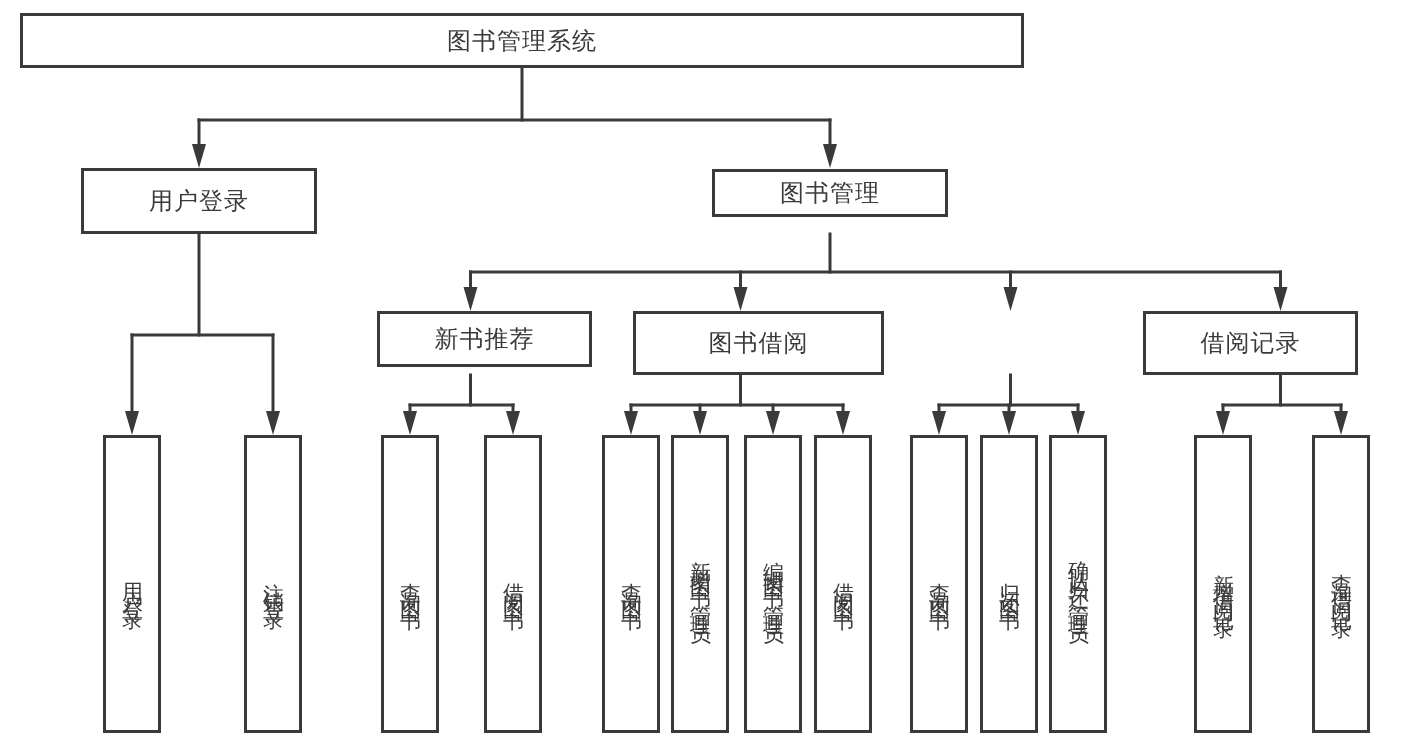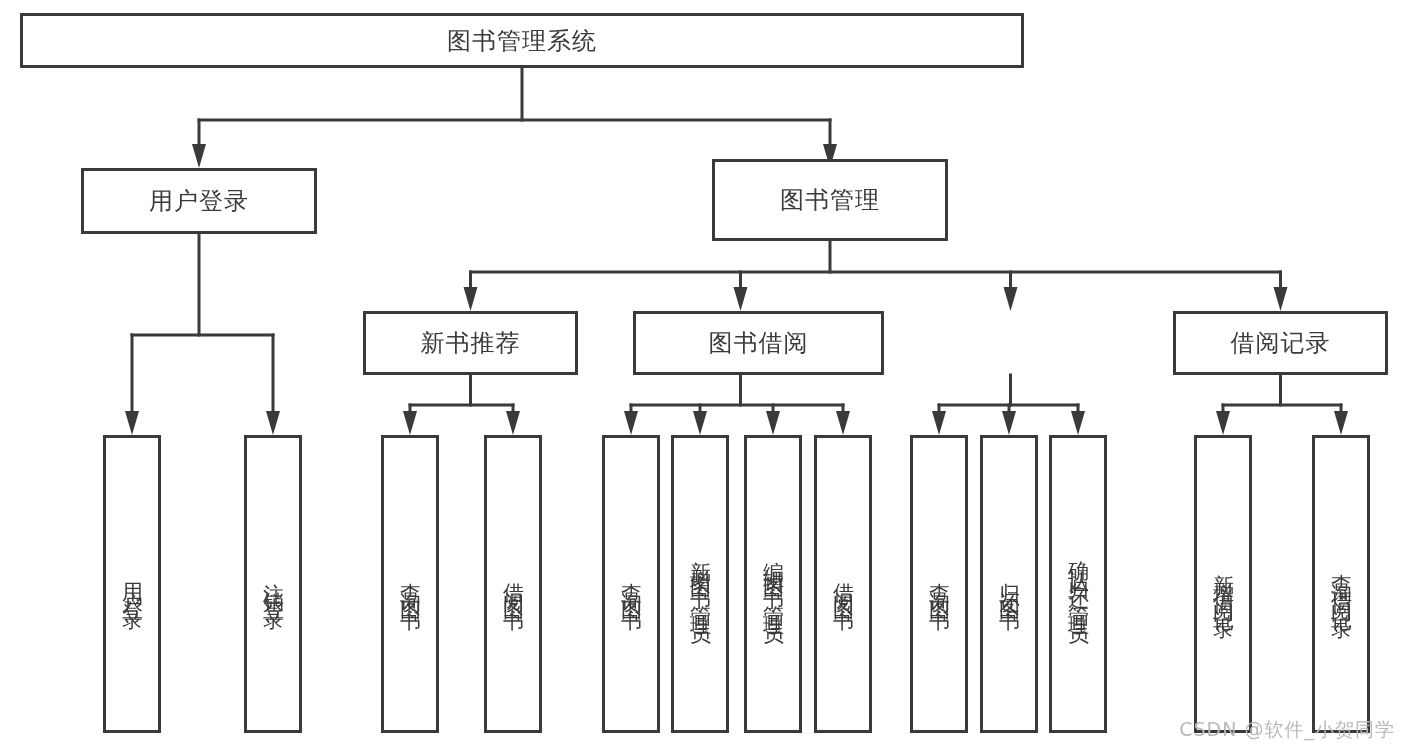--- a/index.html
+++ b/index.html
@@ -116,31 +116,31 @@
       <polygon points="1334,411 1348,411 1341,435" fill="#3a3a3a"></polygon>
     </svg>
 
   <div class="box h" id="b-root" style="left:20px; top:13px; width:1004px; height:55px">
     <span>图书管理系统</span>
   </div>
 
   <div class="box h" id="b-login" style="left:81px; top:168px; width:236px; height:66px">
     <span>用户登录</span>
   </div>
-  <div class="box h" id="b-mgmt" style="left:712px; top:159px; width:236px; height:82px">
+  <div class="box h" id="b-mgmt" style="left:712px; top:169px; width:236px; height:48px">
     <span>图书管理</span>
   </div>
 
-  <div class="box h" id="n3-newbook" style="left:363px; top:311px; width:215px; height:64px">
+  <div class="box h" id="n3-newbook" style="left:377px; top:311px; width:215px; height:56px">
     <span>新书推荐</span>
   </div>
   <div class="box h" id="n3-borrow" style="left:633px; top:311px; width:251px; height:64px">
     <span>图书借阅</span>
   </div>
-  <div class="box h" id="n3-records" style="left:1173px; top:311px; width:215px; height:64px">
+  <div class="box h" id="n3-records" style="left:1143px; top:311px; width:215px; height:64px">
     <span>借阅记录</span>
   </div>
 
   <div class="box v" id="lf-user-login" style="left:103px; top:435px; width:58px; height:298px">
     <span>用户登录</span>
   </div>
   <div class="box v" id="lf-logout" style="left:244px; top:435px; width:58px; height:298px">
     <span>注销登录</span>
   </div>
 
@@ -174,15 +174,14 @@
     <span>确认归还（管理员）</span>
   </div>
 
   <div class="box v" id="lf-rc-add" style="left:1194px; top:435px; width:58px; height:298px">
     <span>新增借阅记录</span>
   </div>
   <div class="box v" id="lf-rc-query" style="left:1312px; top:435px; width:58px; height:298px">
     <span>查询借阅记录</span>
   </div>
 
-  <div class="watermark">CSDN @软件_小贺同学</div>
 
 </div>
 
 </body></html>

